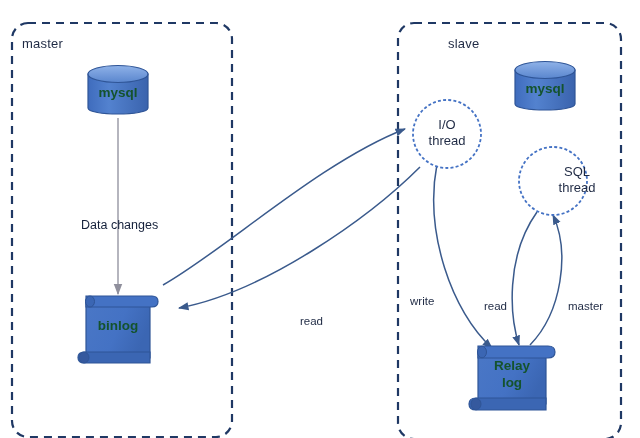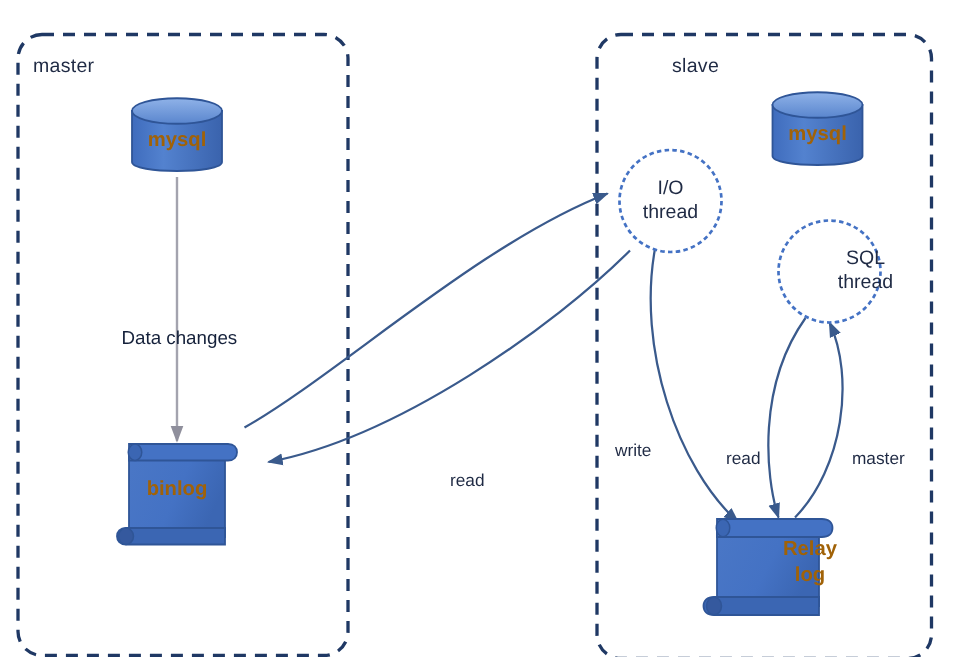--- a/index.html
+++ b/index.html
@@ -16,21 +16,21 @@
   .container-label{
     position:absolute;
     font-size:13px;
     color:#1f2a44;
     letter-spacing:.2px;
     white-space:nowrap;
   }
   .node-label{
     position:absolute;
     font-size:13.5px;
-    color:#a16207;
+    color:#14532d;
     font-weight:bold;
     text-align:center;
     line-height:17px;
     white-space:pre-line;
     pointer-events:none;
   }
   .thread-label{
     position:absolute;
     font-size:13px;
     color:#1f2a44;
@@ -162,21 +162,21 @@
   <div class="node-label" style="left:86px;top:305px;width:64px;">binlog</div>
 
   <div class="node-label" style="left:515px;top:68px;width:60px;">mysql</div>
 
   <div class="thread-label" style="left:415px;top:105px;width:64px;">I/O
 thread</div>
 
   <div class="thread-label" style="left:521px;top:152px;width:64px;padding-left:24px;">SQL
 thread</div>
 
-  <div class="node-label" style="left:478px;top:345px;width:68px;padding-left:28px;">Relay
+  <div class="node-label" style="left:478px;top:345px;width:68px;">Relay
 log</div>
 
   <div class="flow-label" style="left:81px;top:206px;">Data changes</div>
 
   <div class="edge-label" style="left:300px;top:263px;">read</div>
 
   <div class="edge-label" style="left:410px;top:243px;">write</div>
 
   <div class="edge-label" style="left:484px;top:248px;">read</div>
 

